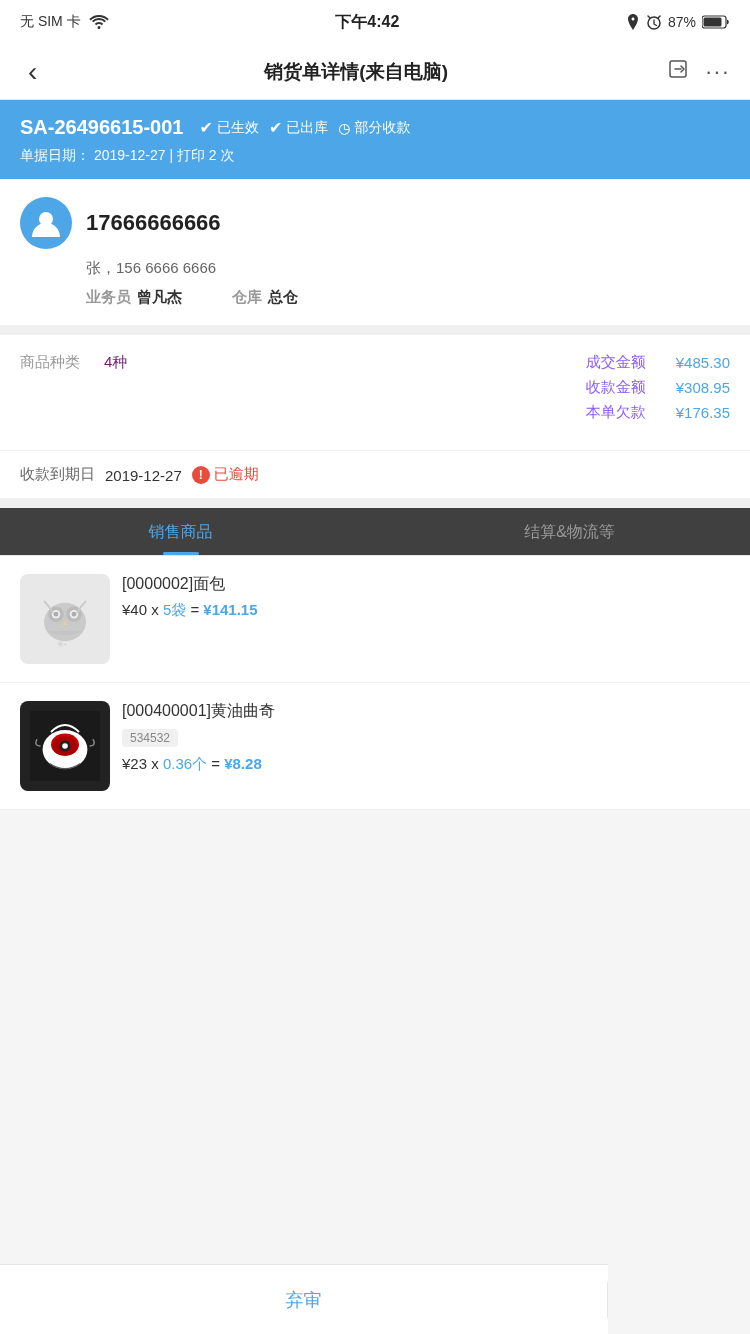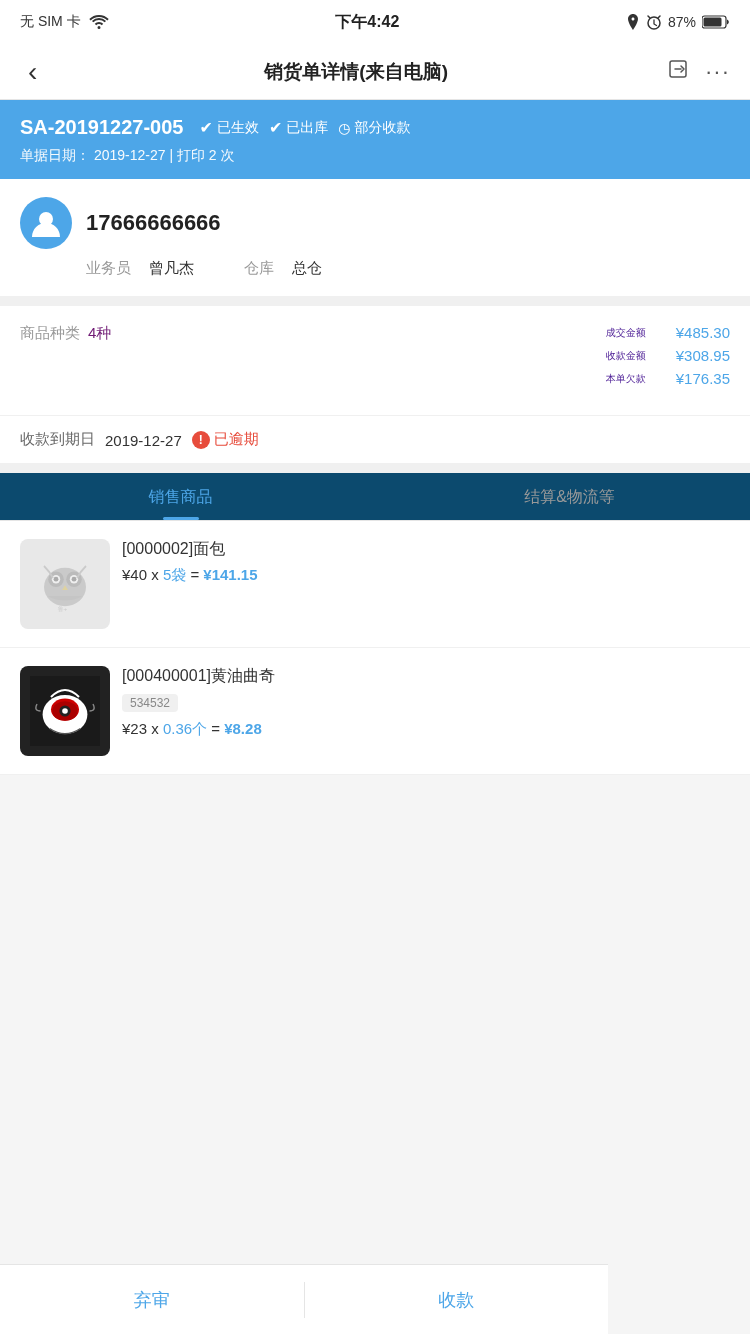--- a/index.html
+++ b/index.html
@@ -116,52 +116,52 @@
       font-size: 15px;
       color: #666;
       margin-left: 66px;
       margin-bottom: 10px;
     }
     .customer-meta {
       display: flex;
       margin-left: 0;
       gap: 50px;
     }
-    .meta-item { display: flex; gap: 18px; }
+    .meta-item { display: flex; gap: 6px; font-weight: bold; }
     .meta-label { font-size: 15px; color: #999; }
     .meta-value { font-size: 15px; color: #333; }
 
     
     .divider {
       height: 10px;
       background: #f0f0f0;
     }
 
     
     .summary-section {
       background: #fff;
       padding: 18px 20px;
       display: flex;
       justify-content: space-between;
       align-items: flex-start;
     }
     .summary-left { }
-    .summary-left-row { display: flex; align-items: center; gap: 8px; }
+    .summary-left-row { display: flex; align-items: center; gap: 24px; }
     .summary-kind-label { font-size: 15px; color: #999; }
     .summary-kind-value { font-size: 15px; color: #701a75; }
     .summary-right { }
     .summary-right-row {
       display: flex;
       justify-content: space-between;
       align-items: center;
       margin-bottom: 6px;
       gap: 30px;
     }
     .summary-right-row:last-child { margin-bottom: 10px; }
-    .summary-label { font-size: 10px; color: #4c1d95; }
+    .summary-label { font-size: 15px; color: #8b5cf6; }
     .summary-amount { font-size: 15px; color: #4DA6E8; font-weight: 500; }
 
     
     .due-section {
       background: #fff;
       padding: 14px 20px;
       display: flex;
       align-items: flex-end;
       gap: 10px;
       border-top: 1px solid #f0f0f0;
@@ -187,21 +187,21 @@
       font-weight: 700;
     }
     .overdue-text { color: #e74c3c; font-size: 15px; }
 
     
     .tabs-section {
       background: #f0f0f0;
       height: 10px;
     }
     .tabs-bar {
-      background: #0c4a6e;
+      background: #404040;
       display: flex;
       border-bottom: 1px solid #e5e5e5;
       gap: 28px;
     }
     .tab-item {
       flex: 1;
       text-align: center;
       padding: 14px 0 12px;
       font-size: 16px;
       color: #999;
@@ -336,21 +336,21 @@
         <rect x="3" y="3" width="16" height="16" rx="2" stroke="#555" stroke-width="1.5"></rect>
         <path d="M8 11h6M14 8l3 3-3 3" stroke="#555" stroke-width="1.5" stroke-linecap="round" stroke-linejoin="round"></path>
       </svg>
     </span>
     <span class="nav-icon" style="font-size:22px;letter-spacing:1px;color:#555;">···</span>
   </div>
 </div>
 
 <div class="order-header">
   <div class="order-header-top">
-    <span class="order-number">SA-20191227-005</span>
+    <span class="order-number">SA-26496615-001</span>
     <div class="badges">
       <span class="badge">
         <span class="badge-check">✔</span>
         <span>已生效</span>
       </span>
       <span class="badge">
         <span class="badge-check">✔</span>
         <span>已出库</span>
       </span>
       <span class="badge">
@@ -369,20 +369,21 @@
 <div class="customer-section">
   <div class="customer-row">
     <div class="avatar">
       <svg viewBox="0 0 32 32" fill="white">
         <circle cx="16" cy="12" r="7"></circle>
         <path d="M2 30c0-8 6.27-14 14-14s14 6 14 14"></path>
       </svg>
     </div>
     <span class="customer-name">17666666666</span>
   </div>
+  <div class="customer-sub">张，156 6666 6666</div>
   <div class="customer-meta" style="margin-left:0;padding-left:66px;">
     <div class="meta-item">
       <span class="meta-label">业务员</span>
       <span class="meta-value">曾凡杰</span>
     </div>
     <div class="meta-item">
       <span class="meta-label">仓库</span>
       <span class="meta-value">总仓</span>
     </div>
   </div>
@@ -492,16 +493,13 @@
   </div>
 </div>
 
 <div style="height: 80px;"></div>
 
 <div class="bottom-bar">
   <div class="bottom-btn cancel">
     <span>弃审</span>
   </div>
   <div class="bottom-btn-divider"></div>
-  <div class="bottom-btn collect">
-    <span>收款</span>
-  </div>
 </div>
 
 </body></html>

